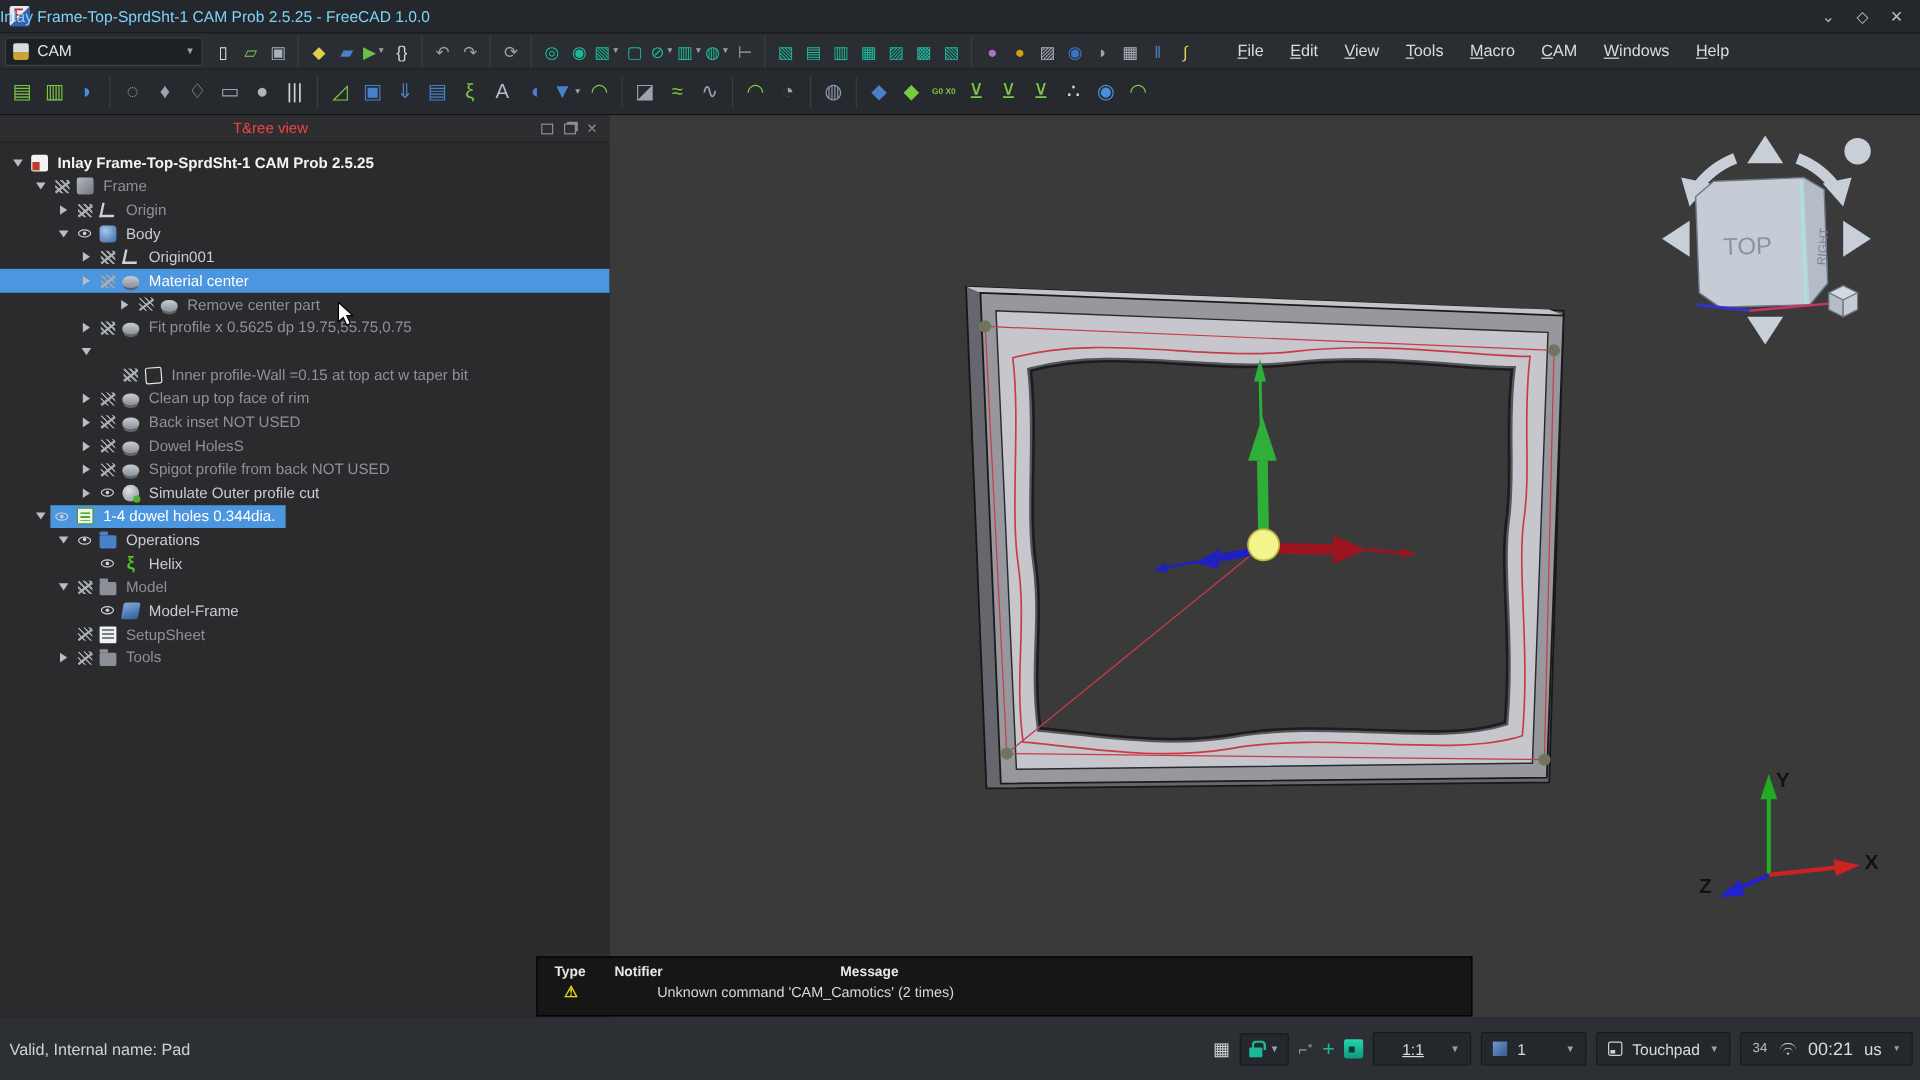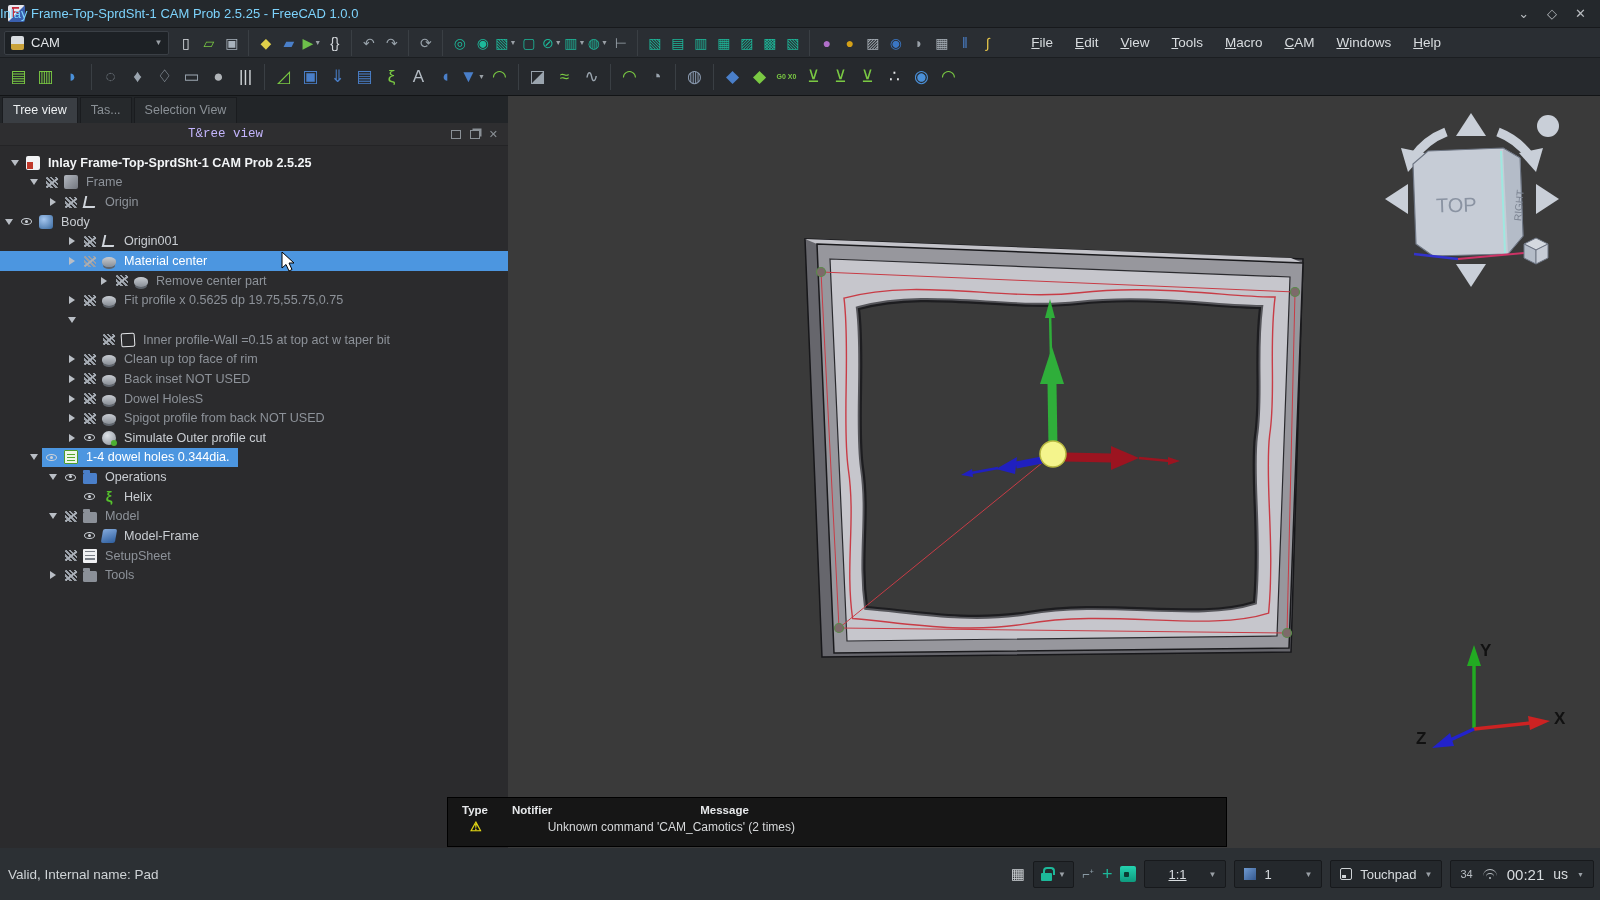--- a/index.html
+++ b/index.html
@@ -35,21 +35,21 @@
   
   #toolbar2 { position:absolute; left:0; top:58px; width:1600px; height:38px;
     background:#26292d; display:flex; align-items:center; border-bottom:1px solid #121416; }
 
   
   #leftpanel { position:absolute; left:0; top:96px; width:508px; height:752px; background:#2b2b2d; }
   #panel-tabs { height:27px; background:#222528; display:flex; align-items:flex-end; gap:2px; padding-left:2px; }
   .ptab { font-size:12.5px; padding:5px 10px 6px; background:#26292c; color:#8a9096; border:1px solid #1a1c1f; border-bottom:none; }
   .ptab.active { background:#3a3e43; color:#eceff1; }
   #panel-title { height:23px; display:flex; align-items:center; background:#2e2e30; border-bottom:1px solid #242426; }
-  #panel-title .t { flex:1; text-align:center; font-size:12.5px; color:#c4b5fd;font-family:Liberation Mono, monospace; }
+  #panel-title .t { flex:1; text-align:center; font-size:12.5px; color:#ef4444; }
   #panel-title .btns { display:flex; gap:9px; margin-right:10px; color:#8a9096; font-size:11px; align-items:center; }
   .sqbtn { width:10px; height:9px; border:1px solid #8a9096; }
   .sqbtn.dbl { box-shadow:2px -2px 0 -0.5px #8a9096; }
 
   #tree { padding-top:7px; font-size:12.6px; }
   .trow { height:19.65px; display:flex; align-items:center; white-space:nowrap; }
   .trow .hl { display:flex; align-items:center; height:100%; padding-right:8px; }
   .trow.selfull { background:#4c96e0; }
   .trow .hl.fit { background:#4c96e0; }
   .exp { width:17px; flex:none; display:flex; justify-content:center; }
@@ -393,25 +393,20 @@
       <span class="chip chip2">
         <span style="color: rgb(74, 144, 217);">◉</span>
       </span>
       <span class="chip chip2">
         <span style="color: rgb(122, 201, 67);">◠</span>
       </span>
     </div>
   </div>
 
 <div id="leftpanel">
-  <div id="panel-tabs">
-      <span class="ptab active">Tree view</span>
-      <span class="ptab">Tas...</span>
-      <span class="ptab">Selection View</span>
-    </div>
   <div id="panel-title">
     <span class="t">T&amp;ree view</span>
     <span class="btns">
       <span class="sqbtn"></span>
       <span class="sqbtn dbl"></span>
       <span>✕</span>
     </span>
   </div>
   <div id="tree">
       <div class="trow root" style="padding-left: 6px;">
@@ -446,21 +441,21 @@
         <span class="hl">
           <span class="eyec">
             <span class="eye-h"></span>
           </span>
           <span class="tico">
             <span class="ti ti-origin"></span>
           </span>
           <span class="tlabel">Origin</span>
         </span>
       </div>
-      <div class="trow" style="">
+      <div class="trow" style="padding-left: 44px;">
         <span class="exp">
           <span class="exp-d"></span>
         </span>
         <span class="hl">
           <span class="eyec">
             <span class="eye-v"></span>
           </span>
           <span class="tico">
             <span class="ti ti-body"></span>
           </span>

